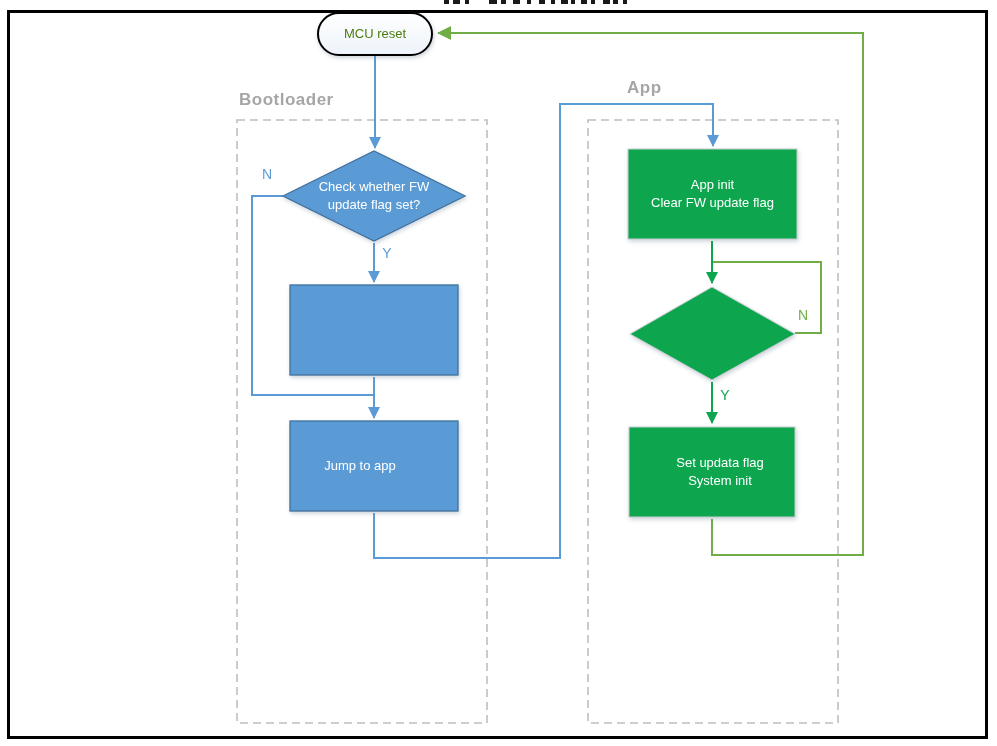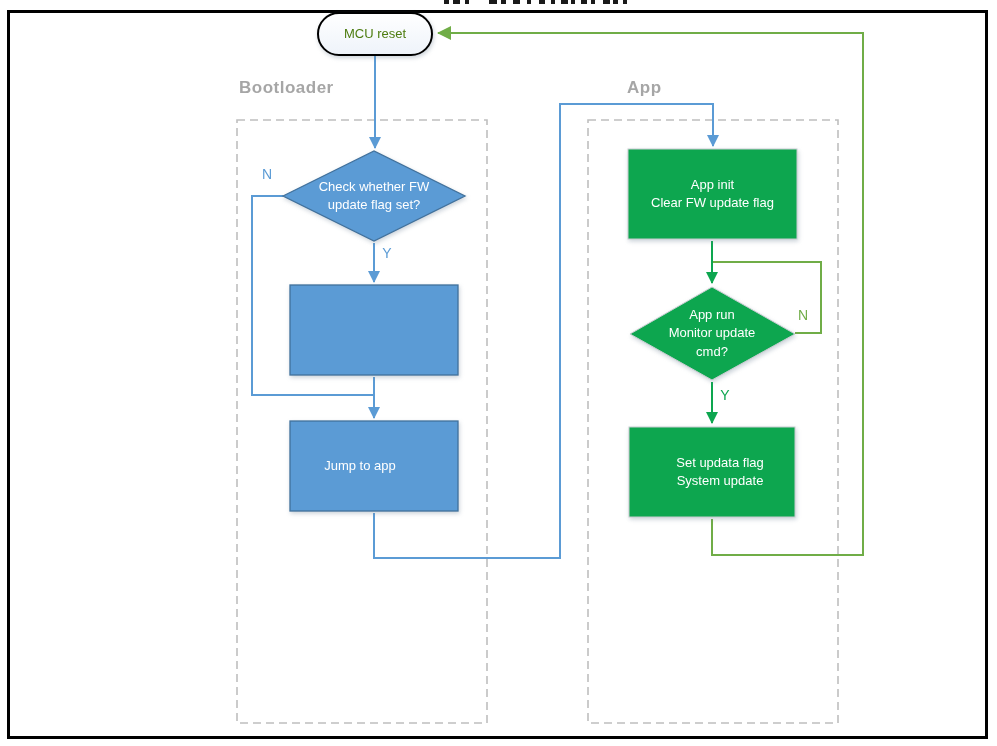--- a/index.html
+++ b/index.html
@@ -110,21 +110,21 @@
       <polygon points="283,196 374,151 465,196 374,241" fill="#5b9bd5" stroke="#41719c" stroke-width="1.3"></polygon>
       <rect x="290" y="285" width="168" height="90" fill="#5b9bd5" stroke="#41719c" stroke-width="1.3"></rect>
       <rect x="290" y="421" width="168" height="90" fill="#5b9bd5" stroke="#41719c" stroke-width="1.3"></rect>
 
       <rect x="628" y="149" width="169" height="90" fill="#0da64f" stroke="#c9cdd1" stroke-width="1"></rect>
       <polygon points="630,334 712,287 795,334 712,380" fill="#0da64f" stroke="#c9cdd1" stroke-width="1"></polygon>
       <rect x="629" y="427" width="166" height="90" fill="#0da64f" stroke="#c9cdd1" stroke-width="1"></rect>
     </g>
   </svg>
 
-  <div class="section-title" style="left:239px; top:78px;">Bootloader</div>
+  <div class="section-title" style="left:239px; top:90px;">Bootloader</div>
   <div class="section-title" style="left:627px; top:78px;">App</div>
 
   <div class="node-label dark" style="left:318px; top:13px; width:114px; height:42px;">
     <span>MCU reset</span>
   </div>
 
   <div class="node-label" style="left:293px; top:151px; width:162px; height:90px;text-align:center;">
     <span>Check whether FW</span>
     <span>update flag set?</span>
   </div>
@@ -132,29 +132,24 @@
 
   <div class="node-label" style="left:290px; top:421px; width:140px; height:90px;">
     <span>Jump to app</span>
   </div>
 
   <div class="node-label" style="left:628px; top:149px; width:169px; height:90px;">
     <span>App init</span>
     <span>Clear FW update flag</span>
   </div>
 
-  <div class="node-label" style="left:632px; top:287px; width:160px; height:93px;">
-    <span>App run</span>
-    <span>Monitor update</span>
-    <span>cmd?</span>
-  </div>
 
   <div class="node-label" style="left:629px; top:427px; width:182px; height:90px;">
     <span>Set updata flag</span>
-    <span>System update</span>
+    <span>System init</span>
   </div>
 
   <div class="edge-label blue" style="left:256px; top:166px;">N</div>
   <div class="edge-label blue" style="left:376px; top:245px;">Y</div>
   <div class="edge-label olive" style="left:792px; top:307px;">N</div>
   <div class="edge-label green" style="left:714px; top:387px;">Y</div>
 
 </div>
 
 </body></html>

